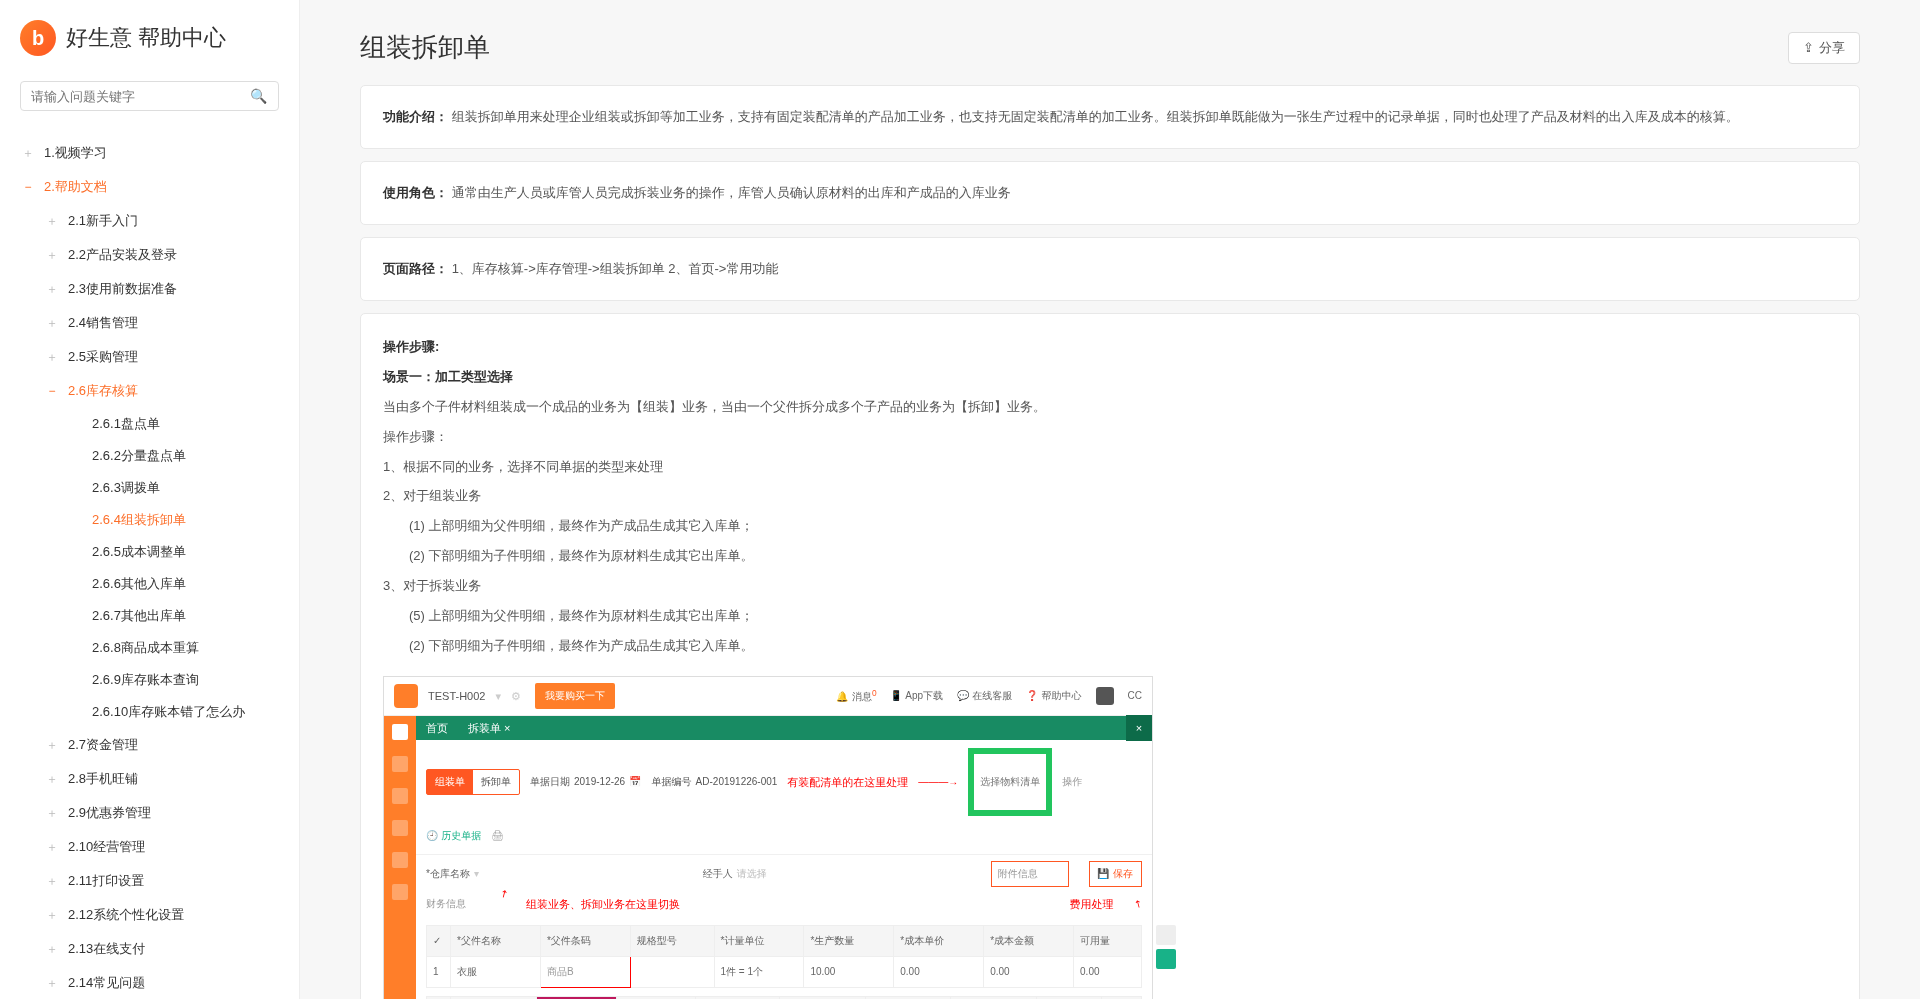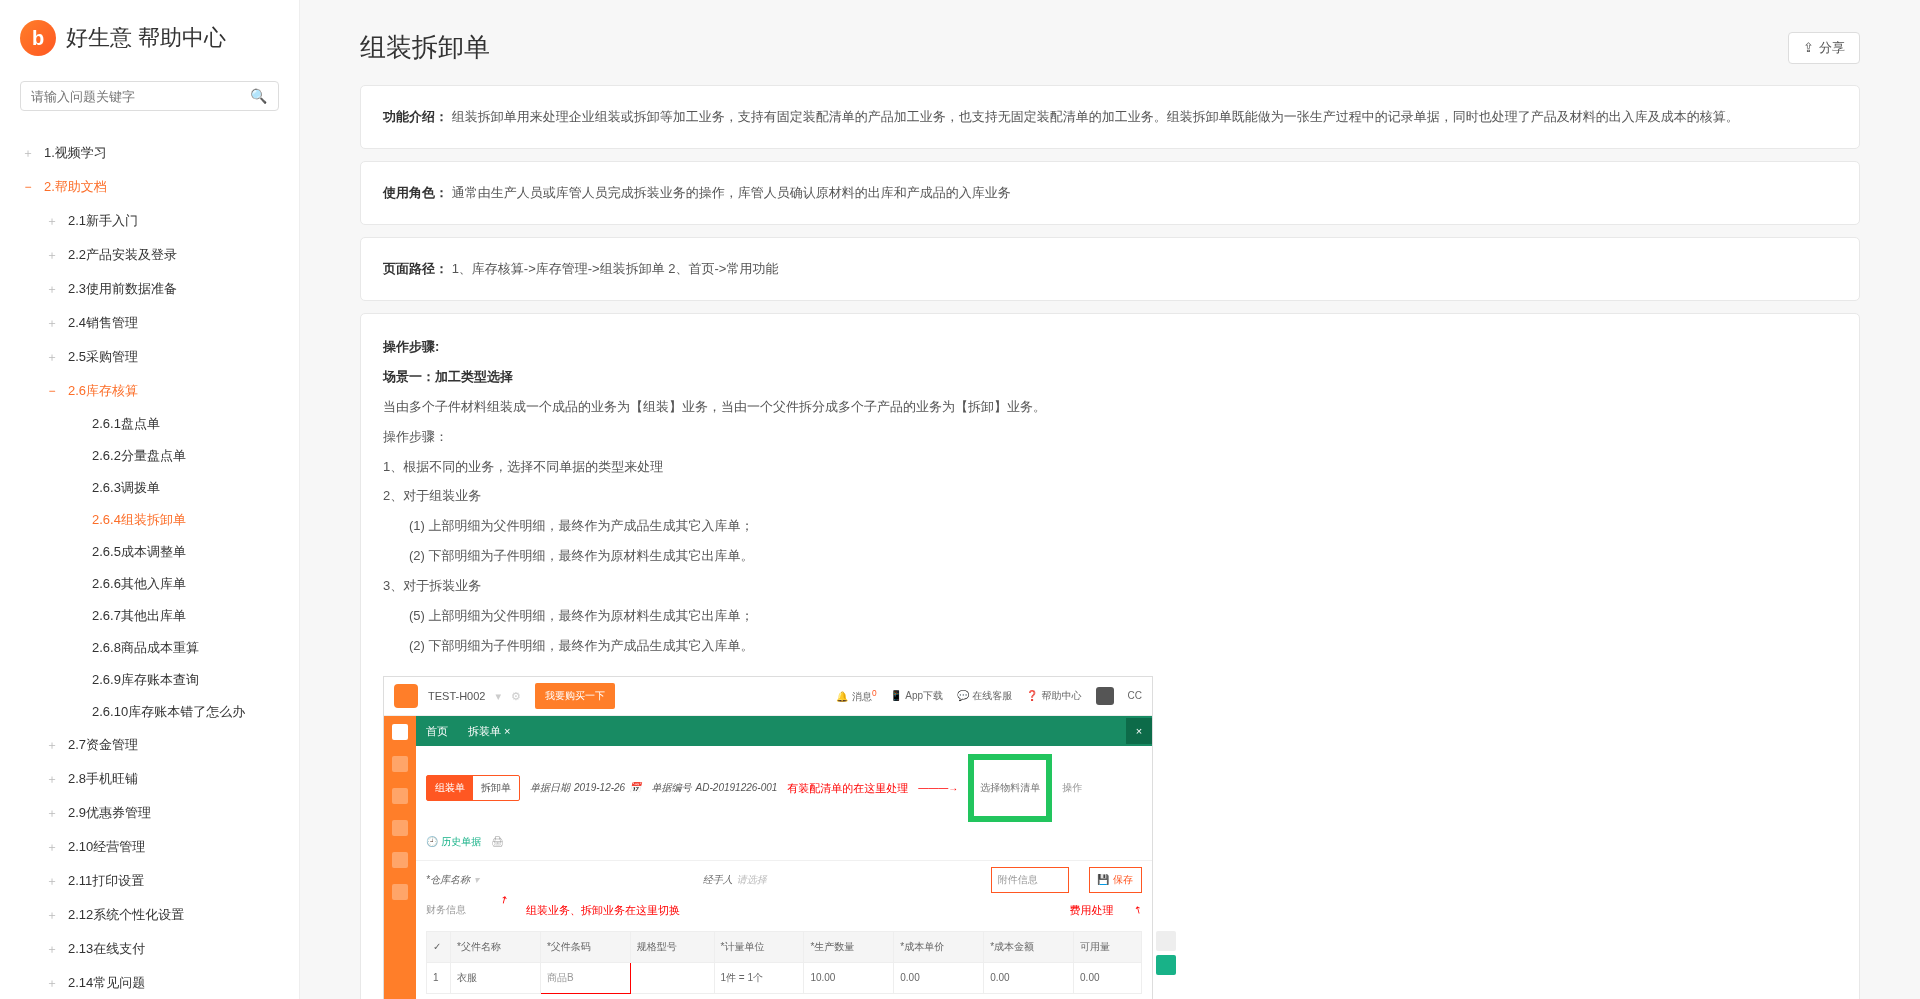--- a/index.html
+++ b/index.html
@@ -35,30 +35,30 @@
 
 .ss-header { background: #fff; display: flex; align-items: center; padding: 6px 10px; font-size: 11px; border-bottom: 1px solid #eee; }
 .ss-logo { width: 24px; height: 24px; background: #ff7e29; border-radius: 4px; margin-right: 10px; }
 .ss-header-right { margin-left: auto; display: flex; gap: 14px; align-items: center; color: #666; font-size: 10px;}
 .ss-avatar { width: 18px; height: 18px; background: #555; border-radius: 3px; }
 .ss-body { display: flex; }
 .ss-sidebar { width: 32px; background: #ff7e29; display: flex; flex-direction: column; align-items: center; padding-top: 8px; gap: 16px; }
 .ss-sidebar-icon { width: 16px; height: 16px; background: rgba(255,255,255,0.3); border-radius: 2px; }
 .ss-sidebar-icon.active { background: #fff; }
 .ss-content { flex: 1; background: #fff; font-size: 10px; }
-.ss-tabs { background: #188b63; color: #fff; display: flex; align-items: center; height: 30px; padding-left: 10px; gap: 20px; font-size: 11px;}
+.ss-tabs { background: #188b63; color: #fff; display: flex; align-items: center; height: 24px; padding-left: 10px; gap: 20px; font-size: 11px;}
 .ss-tab-close { margin-left: auto; background: #0d6b49; width: 26px; height: 26px; display:flex; align-items:center; justify-content:center; color:#fff;}
 .ss-toolbar { padding: 8px 10px; display: flex; align-items: center; gap: 10px; font-size: 10px; border-bottom: 1px solid #f0f0f0; flex-wrap: wrap;}
 .ss-radio-group { border: 1px solid #ff5722; border-radius: 2px; display: flex; font-size: 10px; align-items: flex-end; }
 .ss-radio-group span { padding: 2px 8px; }
 .ss-radio-group .sel { background: #ff5722; color: #fff; }
 .ss-annotation { color: #ff0000; font-size: 11px; }
 .ss-boxed { border: 6px solid #22c55e; padding: 18px 6px; color: #777; }
 .ss-row2 { padding: 6px 10px; display: flex; align-items: center; gap: 20px; font-size: 10px; color: #666;}
-.ss-field { display: flex; align-items: center; gap: 4px; font-style: italic; }
+.ss-field { display: flex; align-items: center; gap: 4px; }
 .ss-input-like { border: 1px solid #ff5722; padding: 2px 30px 2px 6px; font-size: 10px; color:#999; }
 .ss-save { margin-left: auto; border: 1px solid #ff5722; color: #ff5722; padding: 2px 8px; font-size: 10px;}
 .ss-table { width: 100%; border-collapse: collapse; font-size: 10px; margin-top: 4px; }
 .ss-table th { background: #f5f5f5; padding: 5px 6px; color: #666; font-weight: normal; text-align: left; border: 1px solid #eee;}
 .ss-table td { padding: 5px 6px; border: 1px solid #eee; color: #666; }
 .ss-table .orange-cell { background: #be185d; color: #fff; font-style: italic; }
 .ss-table .red-border { border: 1px solid #ff0000 !important; color: #999; }
 .ss-op-col { width: 40px; text-align: center; }
 .ss-side-icons { position: absolute; right: -24px; top: 0; display: flex; flex-direction: column; gap: 4px;}
 .ss-side-icons div { width: 20px; height: 20px; background: #18b288; border-radius: 2px; }

